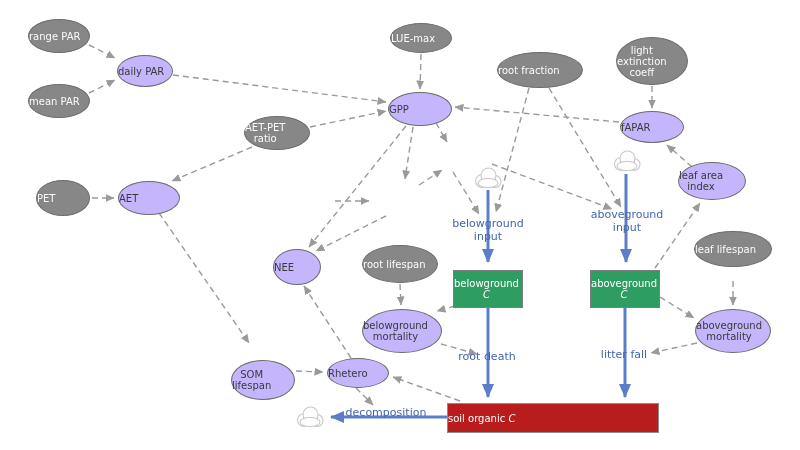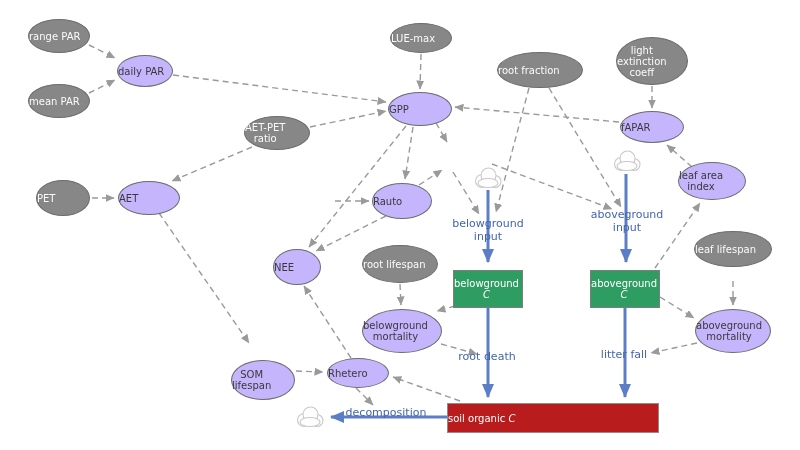--- a/index.html
+++ b/index.html
@@ -110,23 +110,20 @@
       </div>
       <div class="node var ellipse" style="left: 620px; top: 111px; width: 64px; height: 32px;">
         <span>fAPAR</span>
       </div>
       <div class="node param ellipse" style="left: 36px; top: 180px; width: 54px; height: 36px;">
         <span>PET</span>
       </div>
       <div class="node var ellipse" style="left: 118px; top: 181px; width: 62px; height: 34px;">
         <span>AET</span>
       </div>
-      <div class="node var ellipse" style="left: 372px; top: 183px; width: 60px; height: 36px;">
-        <span>Rauto</span>
-      </div>
       <div class="node var ellipse" style="left: 273px; top: 249px; width: 48px; height: 36px;">
         <span>NEE</span>
       </div>
       <div class="node var ellipse" style="left: 678px; top: 162px; width: 68px; height: 38px;">
         <span>leaf area<br>index</span>
       </div>
       <div class="node param ellipse" style="left: 362px; top: 245px; width: 76px; height: 38px;">
         <span>root lifespan</span>
       </div>
       <div class="node param ellipse" style="left: 694px; top: 231px; width: 78px; height: 36px;">

